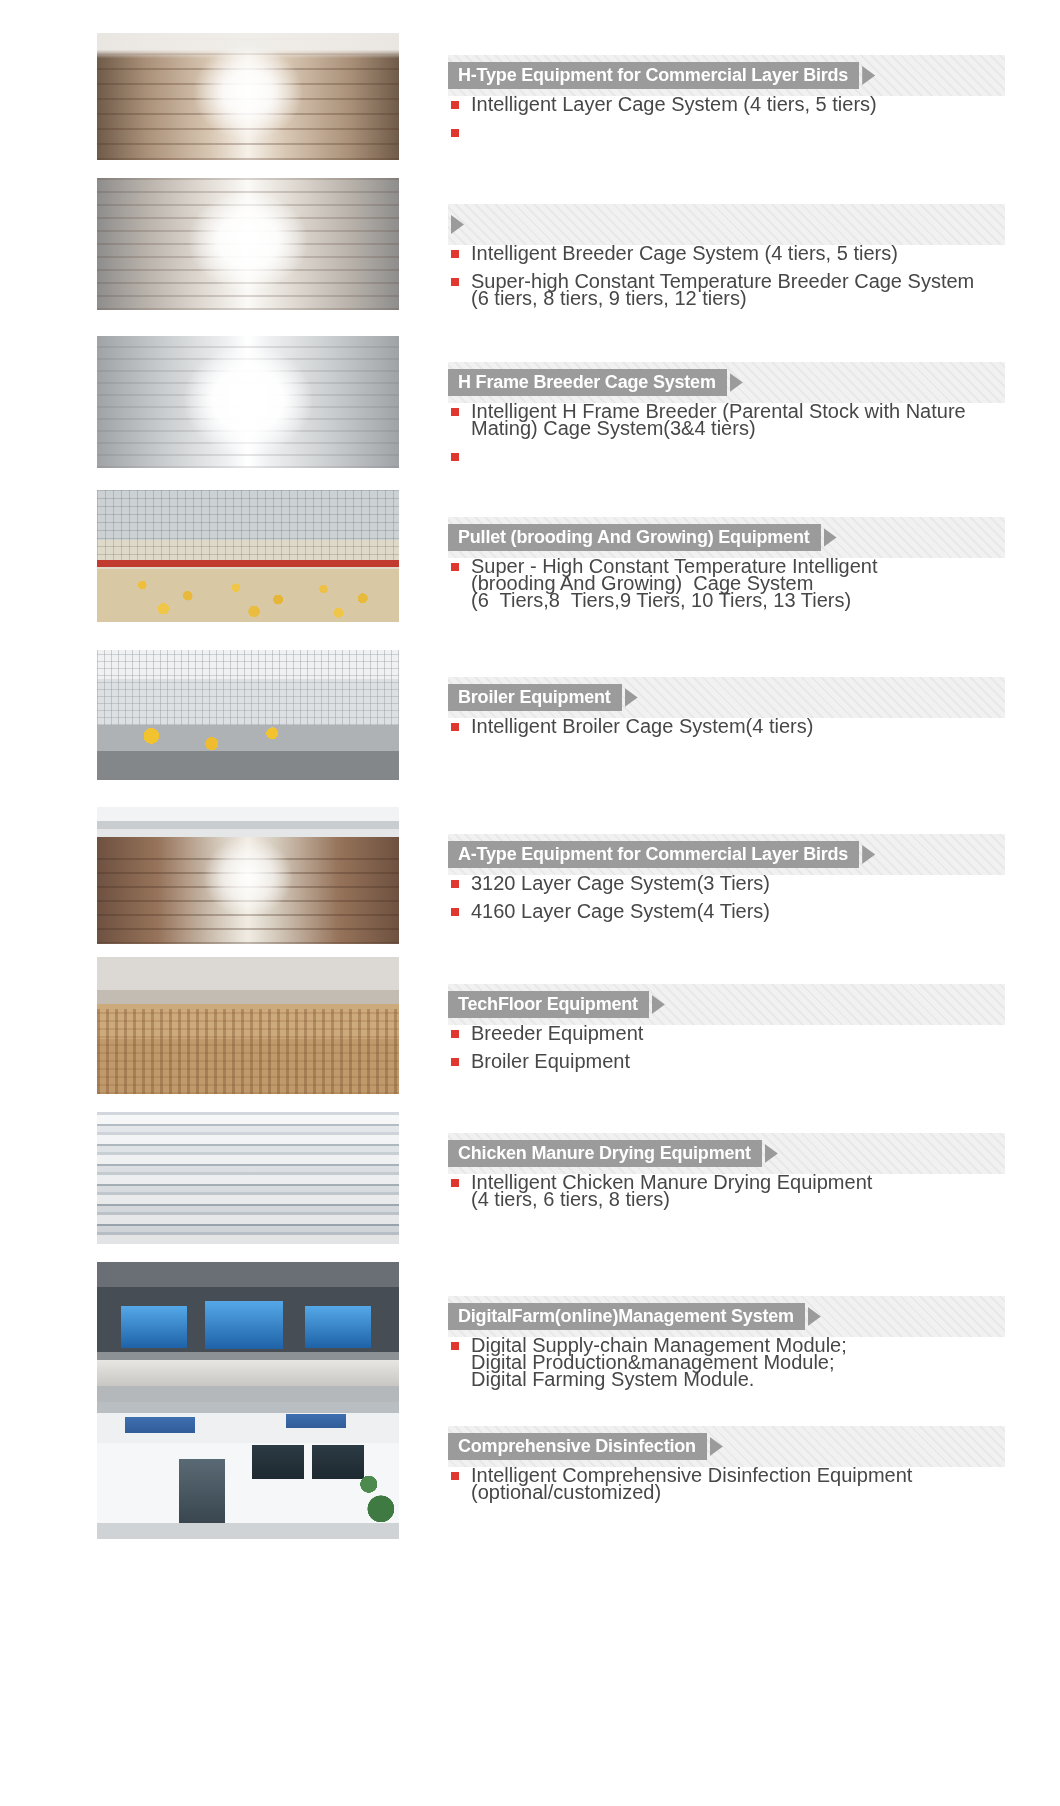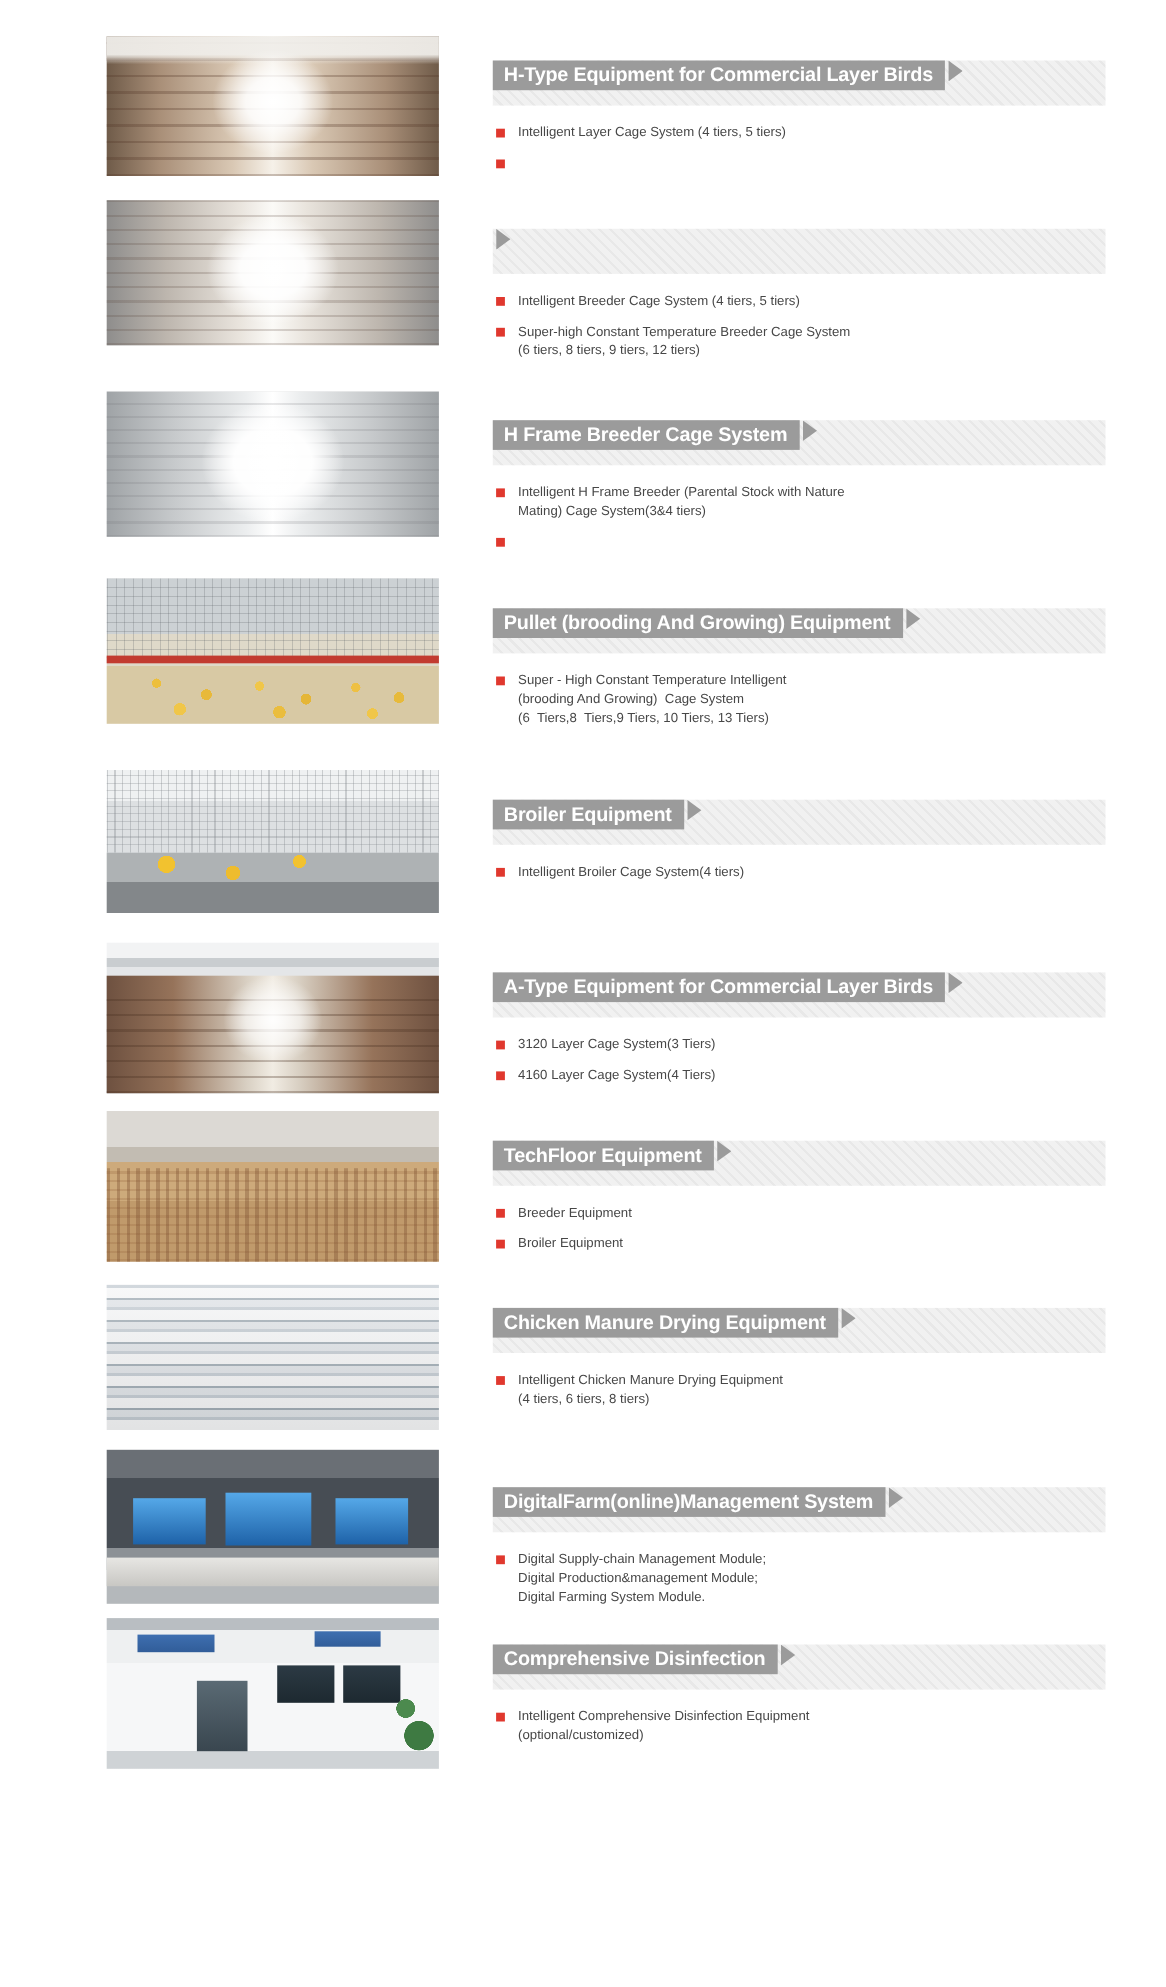--- a/index.html
+++ b/index.html
@@ -9,31 +9,31 @@
     background:#ffffff;
     box-sizing:border-box;
     padding:33px 0 0 97px;
     font-family:"Liberation Sans", sans-serif;
   }
   .row { display:flex; margin-bottom:var(--gap); }
   .photo { width:302px; height:var(--imgh); flex:0 0 302px; background:#cccccc; }
   .content { width:557px; margin-left:49px; box-sizing:border-box; padding-top:var(--head); }
 
   .header {
-    position:relative; height:41px; display:flex; align-items:flex-start;
+    position:relative; height:41px; display:flex; align-items:center;
     background:repeating-linear-gradient(45deg, #f1f1f1 0 5px, #e8e8e8 5px 7px);
-    margin-bottom:16px;
+    margin-bottom:0;
   }
   .bar { background:#9b9b9b; height:27px; display:flex; align-items:center; padding:0 11px 0 10px; }
   .bar-text { color:#ffffff; font-weight:bold; font-size:18px; letter-spacing:-0.2px; white-space:pre; }
   .arrow { width:13px; height:19px; background:#9b9b9b; clip-path:polygon(0 0, 100% 50%, 0 100%); margin-left:3px; flex:0 0 13px; }
 
   .item { display:flex; margin-bottom:11px; }
   .bullet { flex:0 0 8px; width:8px; height:8px; background:#e0382e; margin:5px 12px 0 3px; }
-  .lines { color:#474747; font-size:12px; line-height:17px; }
+  .lines { color:#474747; font-size:20px; line-height:17px; }
   .line { display:block; white-space:pre; }
 
   
   .ph1 { background:
     radial-gradient(closest-side at 50% 50%, #ffffff 0%, rgba(255,255,255,.85) 45%, rgba(255,255,255,0) 100%) 50% 38%/110px 95px no-repeat,
     linear-gradient(to bottom, rgba(240,238,234,.95) 0 13%, rgba(240,238,234,0) 20%),
     repeating-linear-gradient(0deg, rgba(80,50,35,.28) 0 2px, rgba(0,0,0,0) 2px 15px),
     linear-gradient(to right, #6f5b49 0, #a98f78 16%, #d9c8b4 38%, #f6f1e9 50%, #d9c8b4 62%, #a98f78 84%, #6f5b49 100%);
   }
   .ph2 { background:

